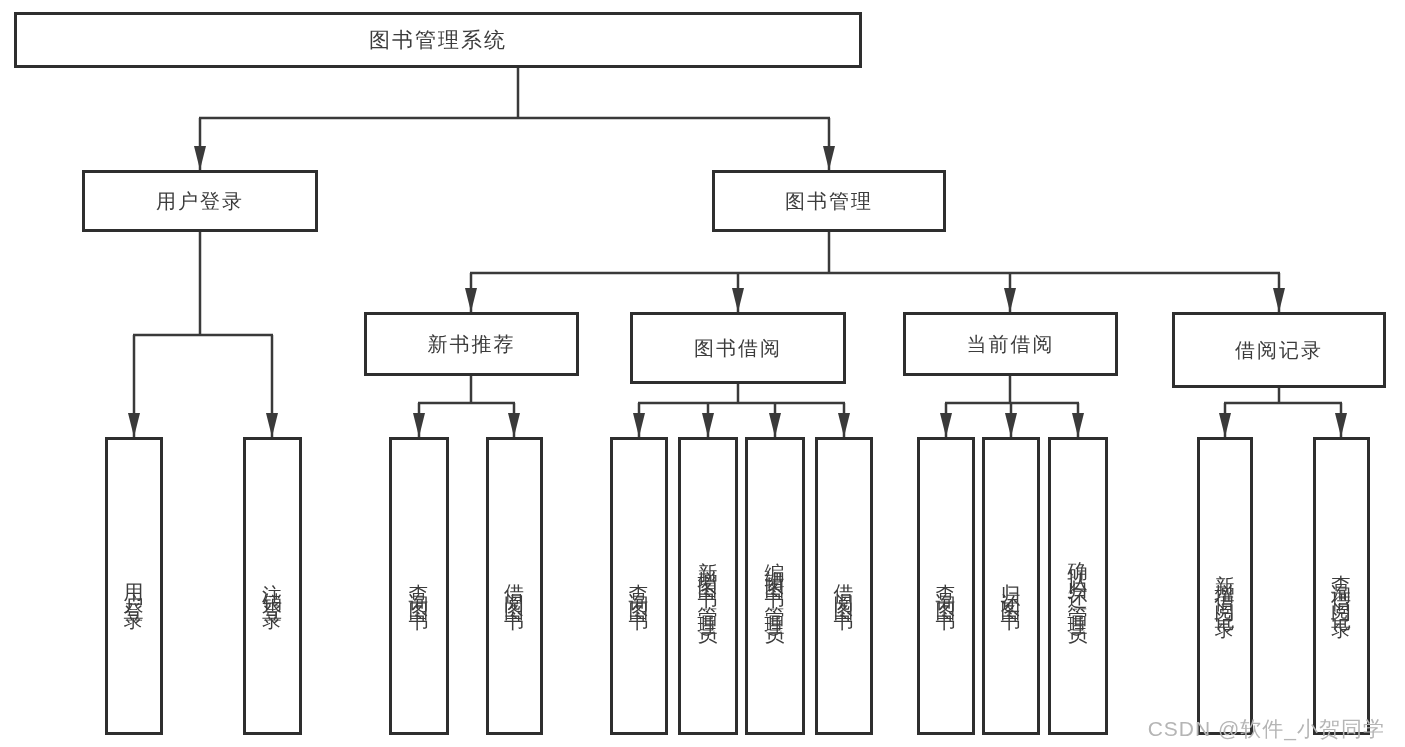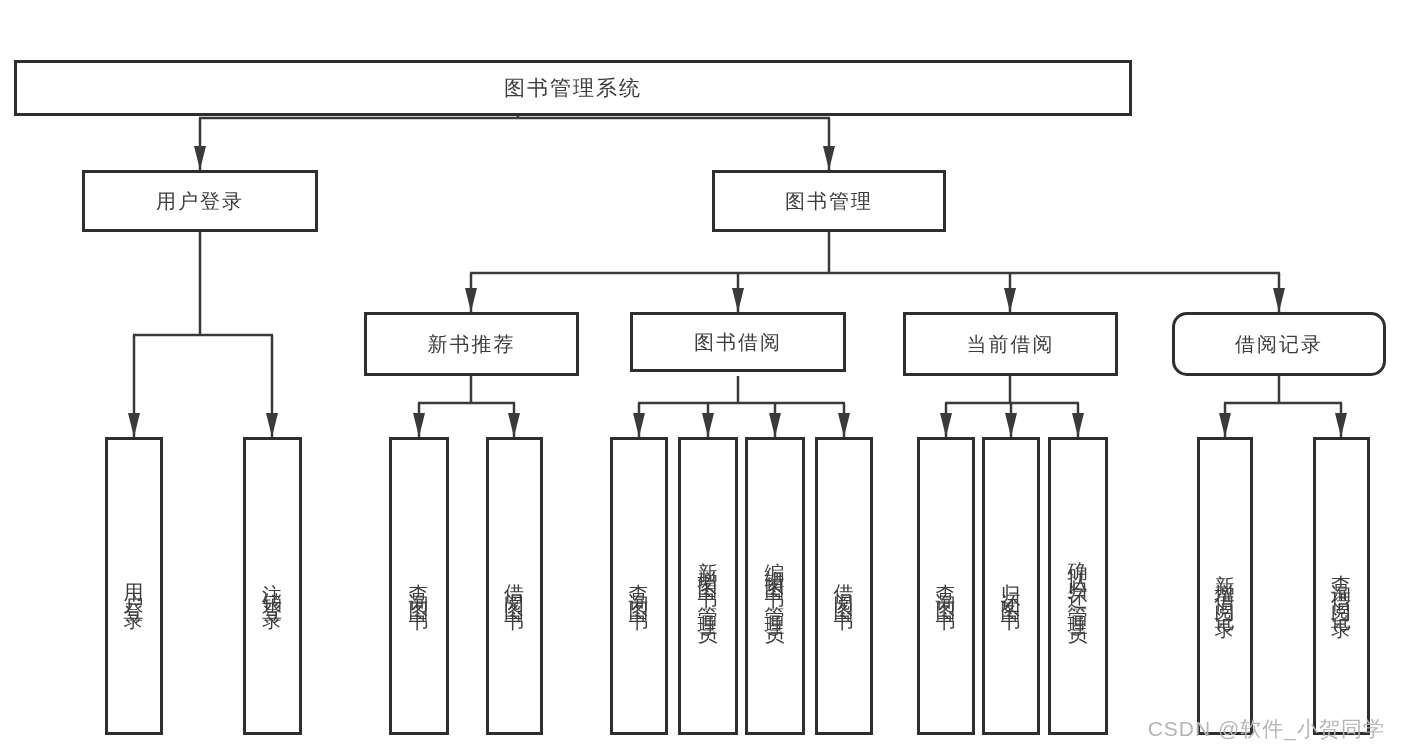--- a/index.html
+++ b/index.html
@@ -103,41 +103,41 @@
 
       <line x1="946" y1="403" x2="946" y2="437" marker-end="url(#arrow)"></line>
       <line x1="1011" y1="403" x2="1011" y2="437" marker-end="url(#arrow)"></line>
       <line x1="1078" y1="403" x2="1078" y2="437" marker-end="url(#arrow)"></line>
 
       <line x1="1225" y1="403" x2="1225" y2="437" marker-end="url(#arrow)"></line>
       <line x1="1341" y1="403" x2="1341" y2="437" marker-end="url(#arrow)"></line>
     </g>
   </svg>
 
-  <div class="node root" style="left:14px;top:12px;width:1118px;height:56px;margin-top:48px;">
+  <div class="node root" style="left:14px;top:12px;width:848px;height:56px;">
     <span class="hlabel">图书管理系统</span>
   </div>
 
   <div class="node" style="left:82px;top:170px;width:236px;height:62px;">
     <span class="hlabel">用户登录</span>
   </div>
   <div class="node" style="left:364px;top:312px;width:215px;height:64px;">
     <span class="hlabel">新书推荐</span>
   </div>
 
   <div class="node" style="left:712px;top:170px;width:234px;height:62px;">
     <span class="hlabel">图书管理</span>
   </div>
-  <div class="node" style="left:630px;top:312px;width:216px;height:60px;">
+  <div class="node" style="left:630px;top:312px;width:216px;height:72px;">
     <span class="hlabel">图书借阅</span>
   </div>
   <div class="node" style="left:903px;top:312px;width:215px;height:64px;text-align:right;">
     <span class="hlabel">当前借阅</span>
   </div>
-  <div class="node" style="left:1172px;top:312px;width:214px;height:64px;border-radius:15px;">
+  <div class="node" style="left:1172px;top:312px;width:214px;height:76px;">
     <span class="hlabel">借阅记录</span>
   </div>
 
   <div class="node vnode" style="left:105px;top:437px;width:58px;height:298px;">
     <span class="vlabel">用户登录</span>
   </div>
   <div class="node vnode" style="left:243px;top:437px;width:59px;height:298px;">
     <span class="vlabel">注销登录</span>
   </div>
 

